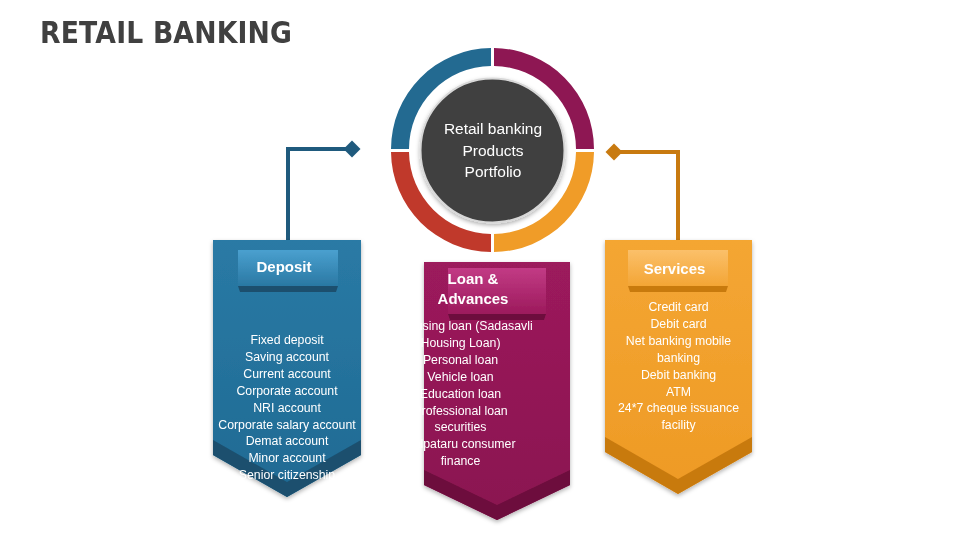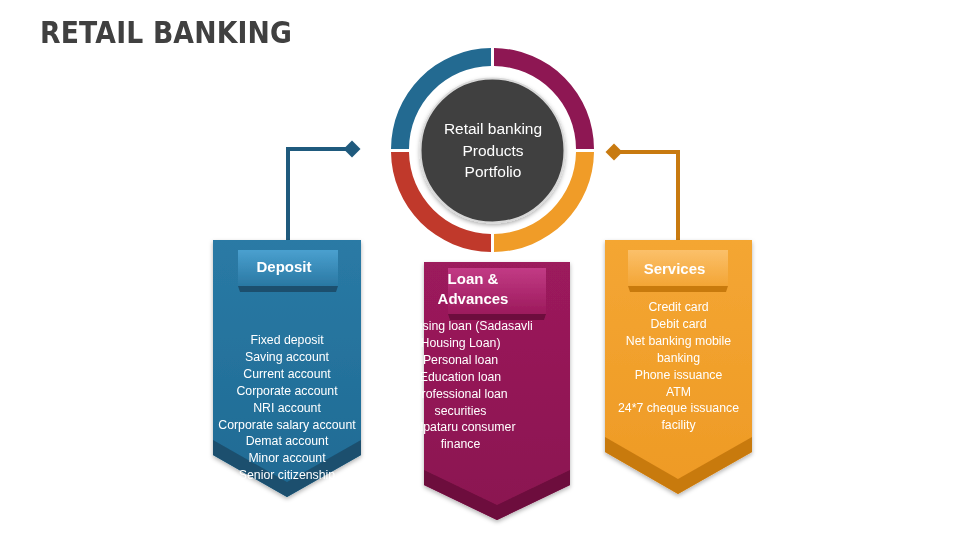--- a/index.html
+++ b/index.html
@@ -110,33 +110,34 @@
 
 <div class="panel" style="left:400px; top:262px; width:121px; height:258px;">
   <div class="head" style="left:24px; top:7px; width:98px;">
     <div>Loan &amp;</div>
     <div>Advances</div>
   </div>
   <div class="list" style="top:56px;">
     <div>Housing loan (Sadasavli</div>
     <div>Housing Loan)</div>
     <div>Personal loan</div>
+    <div>Vehicle loan</div>
     <div>Education loan</div>
     <div>Professional loan</div>
     <div>securities</div>
     <div>Kalpataru consumer</div>
     <div>finance</div>
   </div>
 </div>
 
 <div class="panel" style="left:605px; top:240px; width:147px; height:254px;">
   <div class="head" style="left:23px; top:19px; width:93px;">Services</div>
   <div class="list" style="top:59px;">
     <div>Credit card</div>
     <div>Debit card</div>
     <div>Net banking mobile</div>
     <div>banking</div>
-    <div>Phone issuance</div>
+    <div>Debit banking</div>
     <div>ATM</div>
     <div>24*7 cheque issuance</div>
     <div>facility</div>
   </div>
 </div>
 
 </body></html>

